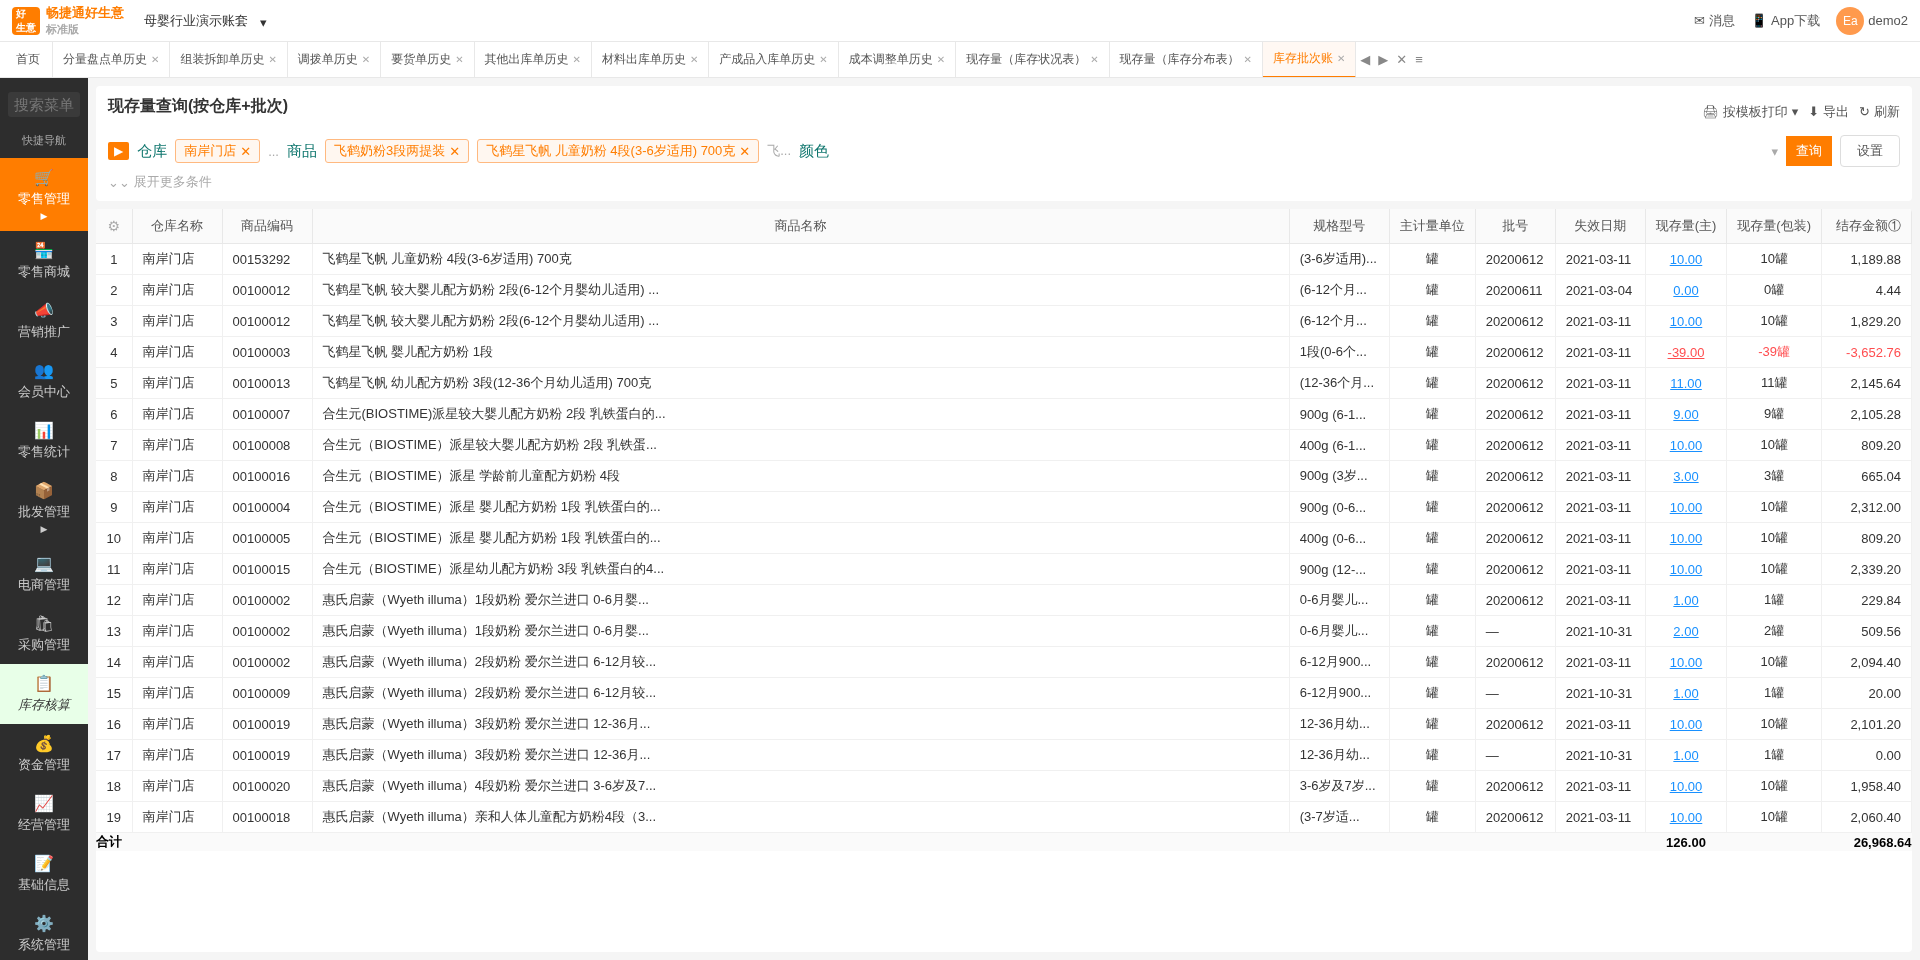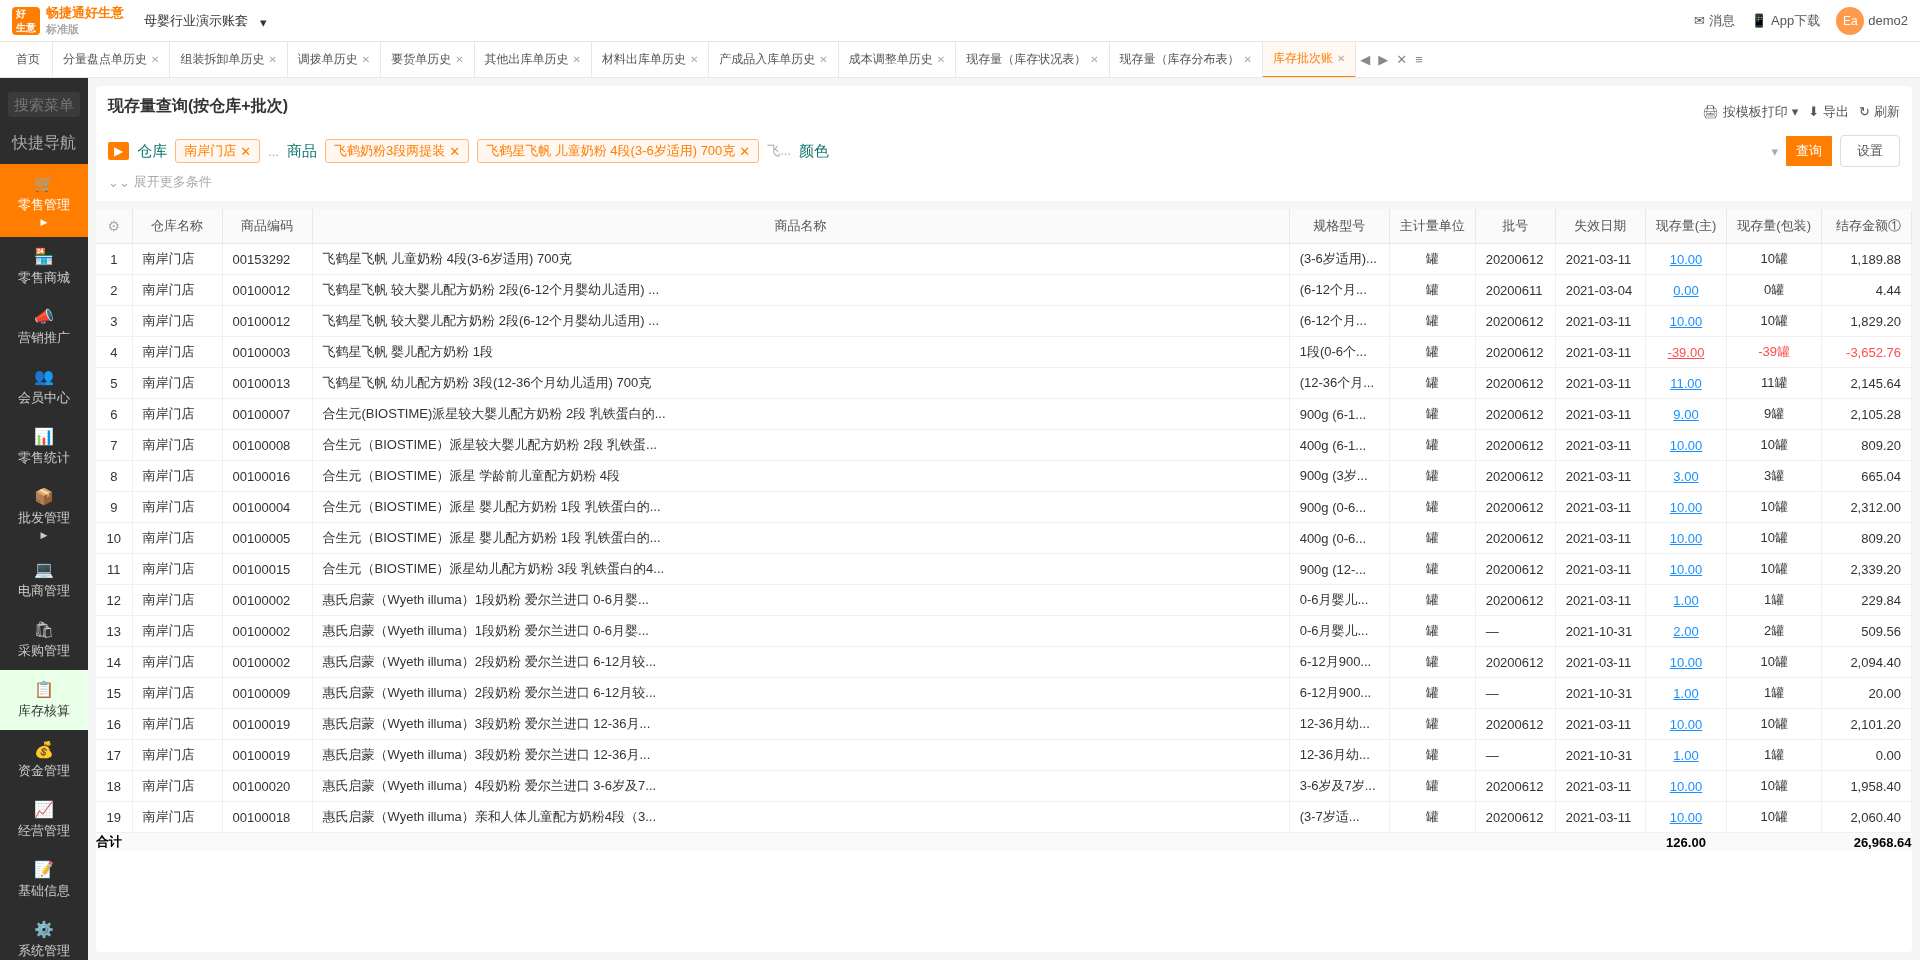--- a/index.html
+++ b/index.html
@@ -127,21 +127,21 @@
   <div class="tab-nav-btn">◀</div>
   <div class="tab-nav-btn">▶</div>
   <div class="tab-nav-btn">✕</div>
   <div class="tab-nav-btn">≡</div>
 </div>
 
 <div class="main-layout">
 
   <div class="sidebar">
     <input class="sidebar-search" type="text" placeholder="搜索菜单" style="">
-    <div class="sidebar-item" style="color:#aaa;font-size:16px;">快捷导航</div>
+    <div class="sidebar-item" style="color:#aaa;font-size:11px;">快捷导航</div>
     <div class="sidebar-item active">
       <span class="sidebar-icon">🛒</span>
       <span>零售管理</span>
       <span style="font-size:9px;">▶</span>
     </div>
     <div class="sidebar-item">
       <span class="sidebar-icon">🏪</span>
       <span>零售商城</span>
     </div>
     <div class="sidebar-item">
@@ -164,21 +164,21 @@
     <div class="sidebar-item">
       <span class="sidebar-icon">💻</span>
       <span>电商管理</span>
     </div>
     <div class="sidebar-item">
       <span class="sidebar-icon">🛍</span>
       <span>采购管理</span>
     </div>
     <div class="sidebar-item" style="background:#e8ffe8;">
       <span class="sidebar-icon">📋</span>
-      <span style="color:#333;">库存核算</span>
+      <span style="color:#333;font-style:italic;">库存核算</span>
     </div>
     <div class="sidebar-item">
       <span class="sidebar-icon">💰</span>
       <span>资金管理</span>
     </div>
     <div class="sidebar-item">
       <span class="sidebar-icon">📈</span>
       <span>经营管理</span>
     </div>
     <div class="sidebar-item">

